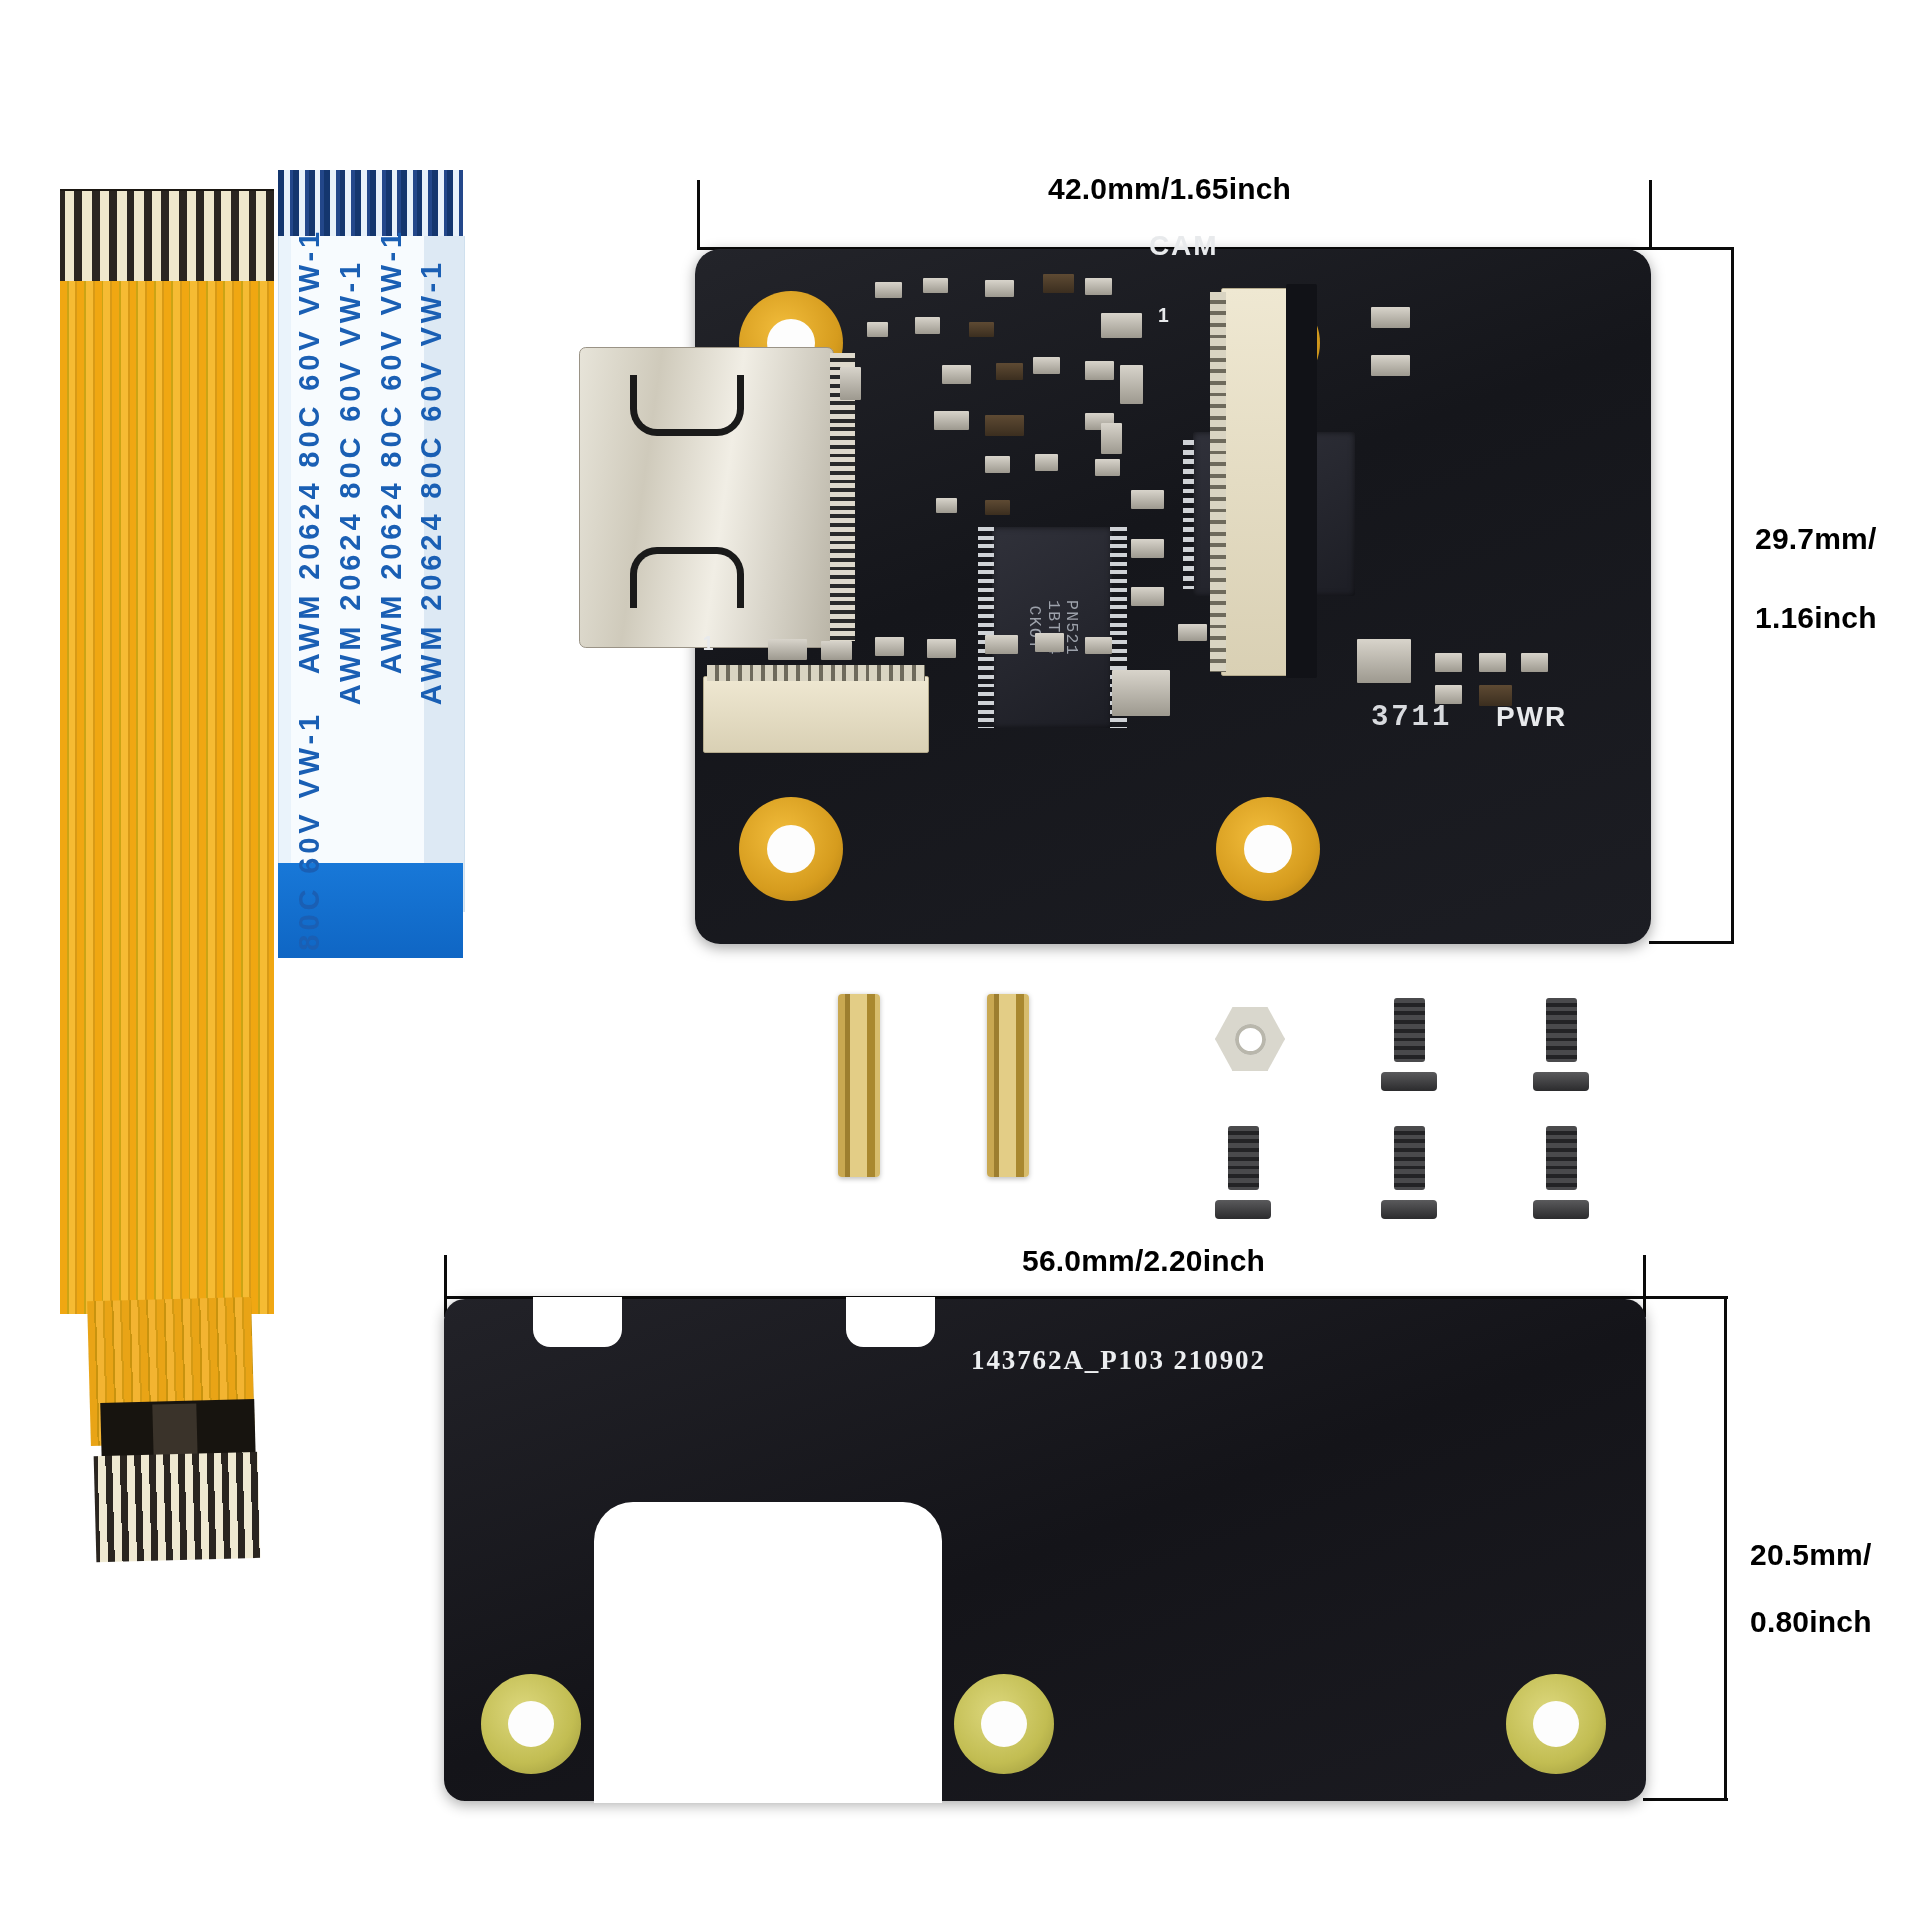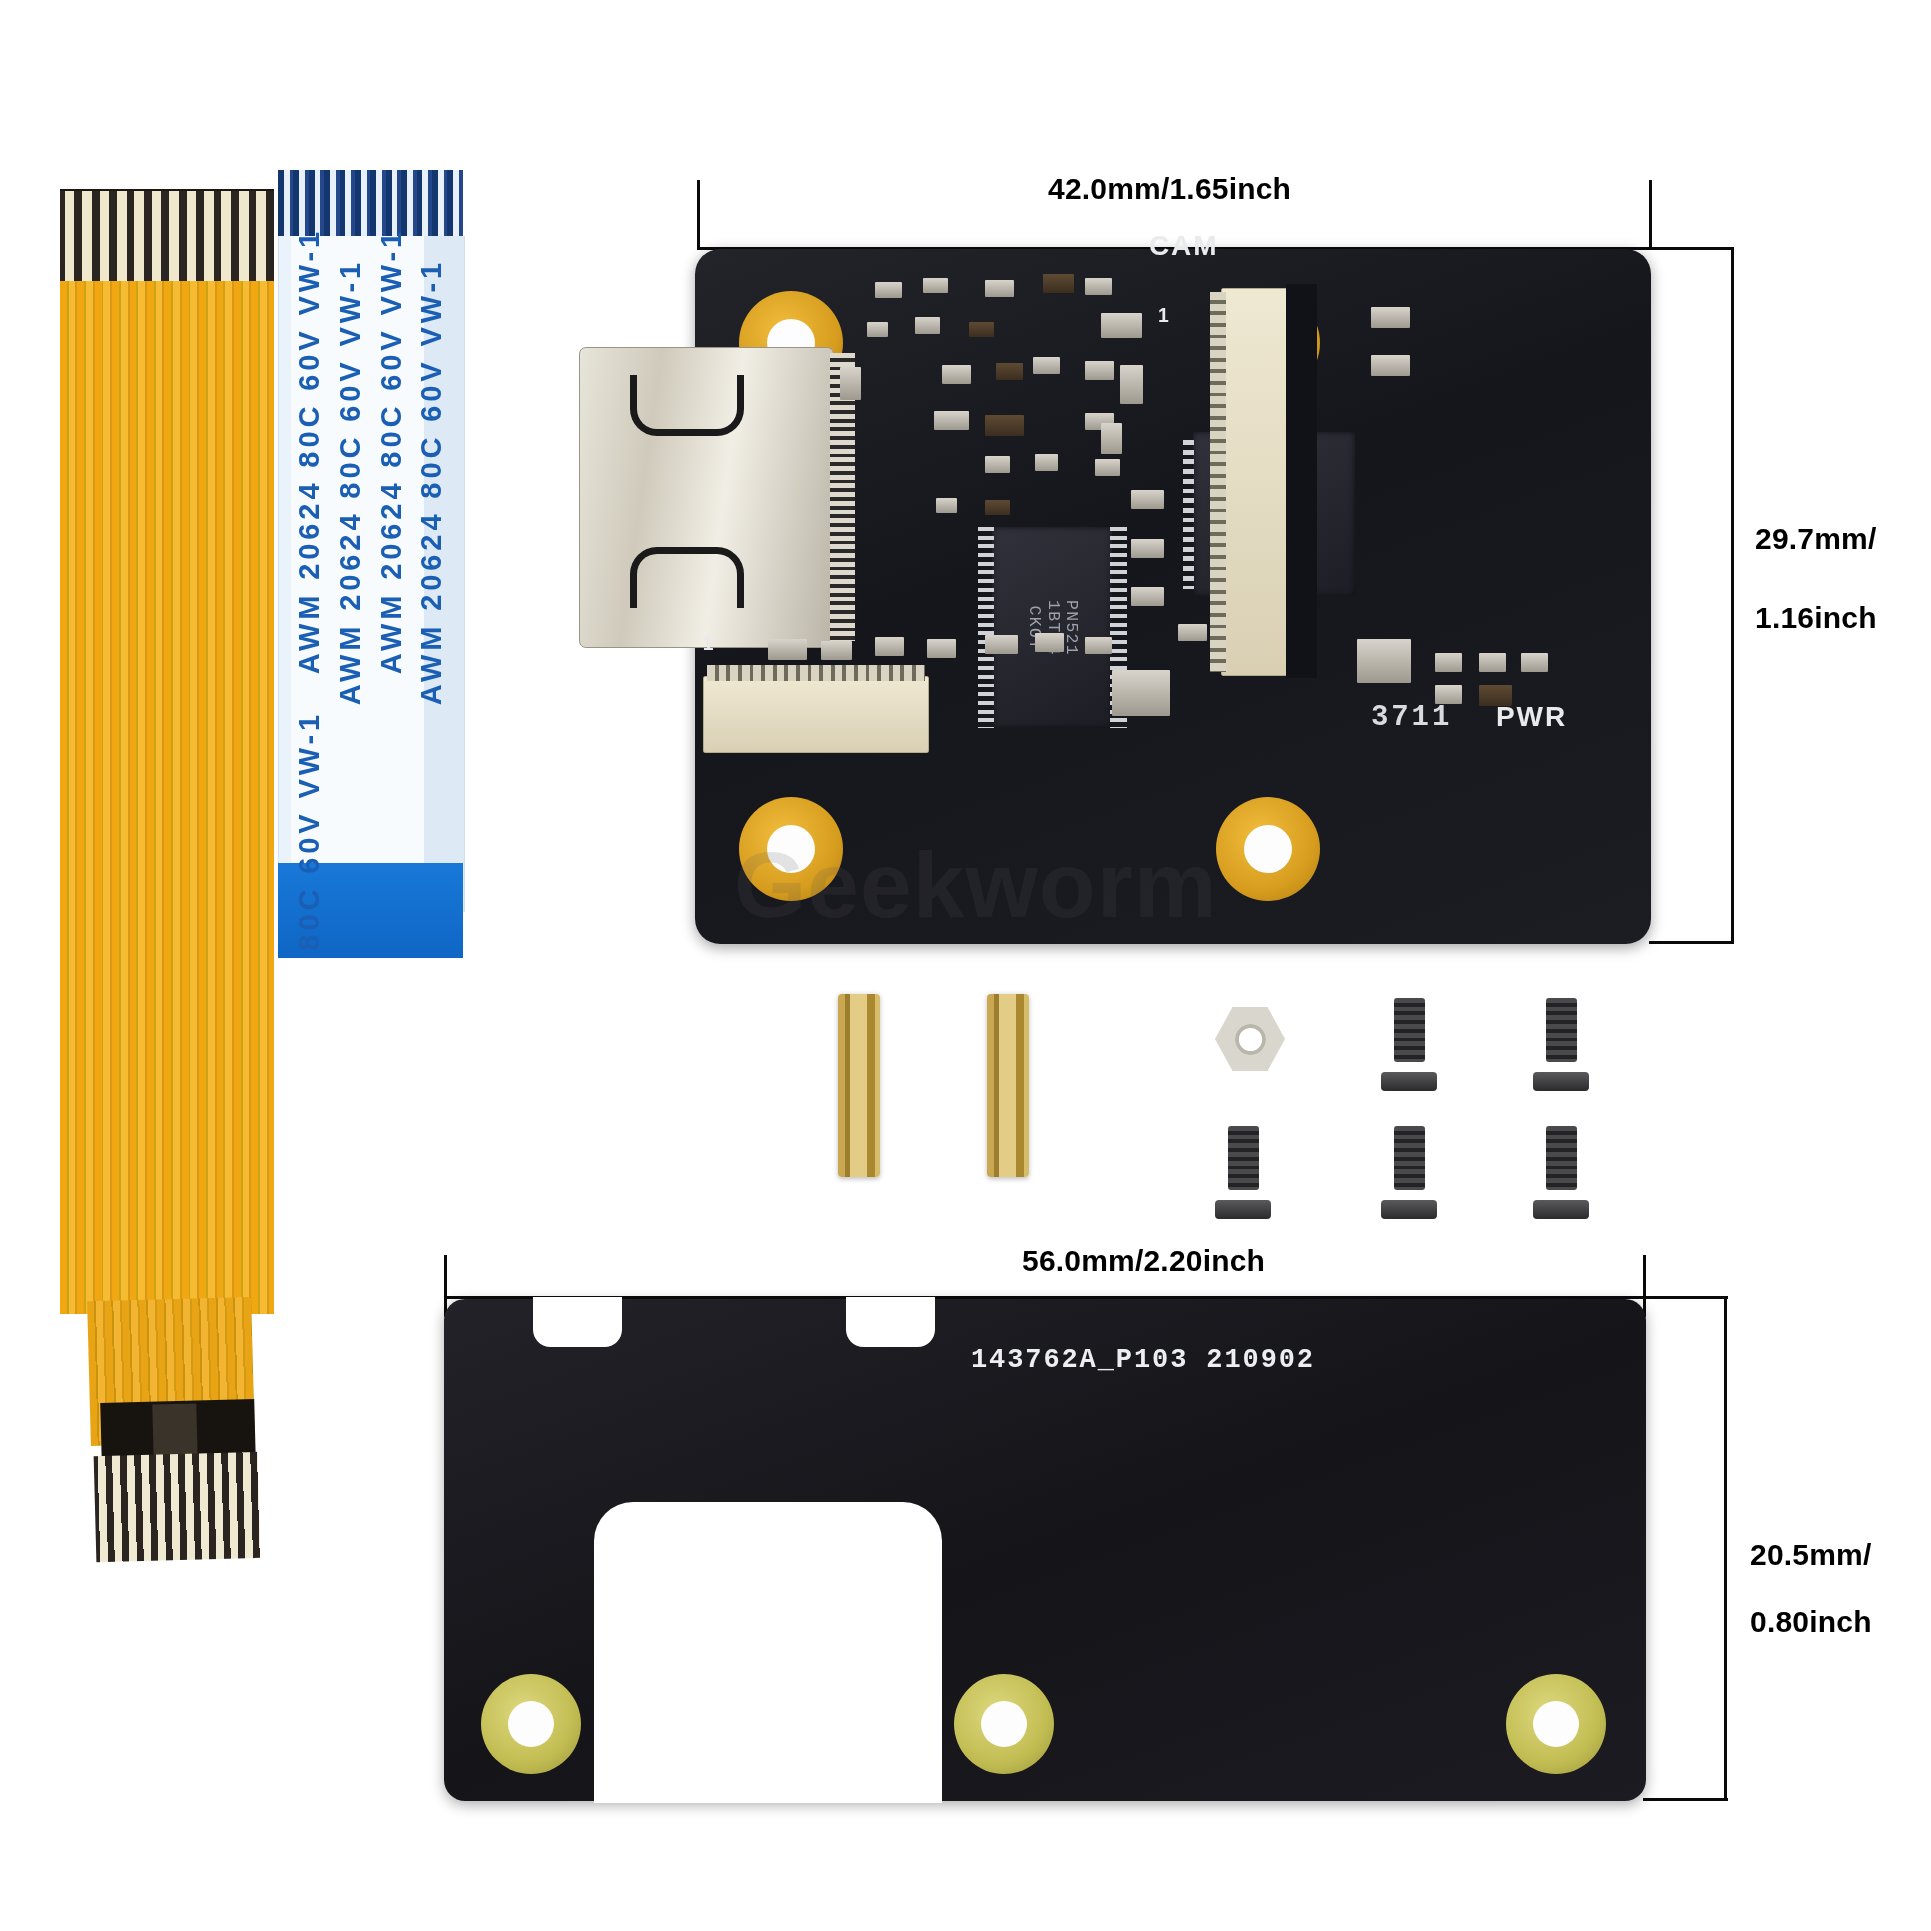--- a/index.html
+++ b/index.html
@@ -104,21 +104,21 @@
      background:linear-gradient(160deg,#222228 0%,#141419 50%,#1b1b21 100%);
      border-radius:21px;box-shadow:0 3.9px 13.5px rgba(0,0,0,.32);}
   .notch{position:absolute;top:-1.9px;width:89px;height:50px;background:#fff;border-radius:0 0 17.4px 17.4px;}
   .bigcut{position:absolute;left:150px;top:203px;width:348px;height:301px;background:#fff;
      border-radius:39px 39px 0 0;}
   .pad-g{position:absolute;width:100px;height:100px;border-radius:50%;
      background:radial-gradient(circle at 42% 38%,#ddd87e 0%,#c2bd52 60%,#97923a 100%);}
   .pad-g i{position:absolute;left:50%;top:50%;width:46px;height:46px;margin:-23px 0 0 -23px;
      border-radius:50%;background:#fdfdfd;}
   .bsilk{position:absolute;color:#eceef0;white-space:nowrap;}
-  .bsilk.code{font-family:Liberation Mono, monospace;font-size:27px;letter-spacing:1.9px;font-weight:700;}
+  .bsilk.code{font-family:Liberation Serif, serif;font-size:27px;letter-spacing:1.9px;font-weight:700;}
   .bsilk.brand{font-size:55px;font-weight:700;letter-spacing:1px;}
   .bsilk.model{font-size:51px;font-weight:700;letter-spacing:1.9px;}
 
   .watermark{position:absolute;left:734px;top:832px;font-size:93px;font-weight:700;
      color:rgba(90,90,90,.16);letter-spacing:1px;pointer-events:none;}
 </style>
 </head>
 <body>
 
 <div class="stage">
@@ -304,16 +304,15 @@
     <div class="pad-g" style="left:510px;top:375px;">
         <i></i>
       </div>
     <div class="pad-g" style="left:1062px;top:375px;">
         <i></i>
       </div>
 
     <div class="bsilk code" style="left:527px;top:46px;">143762A_P103 210902</div>
   </div>
 
-  <div class="watermark">Geekworm</div>
 
 </div>
 
 
 </body></html>

